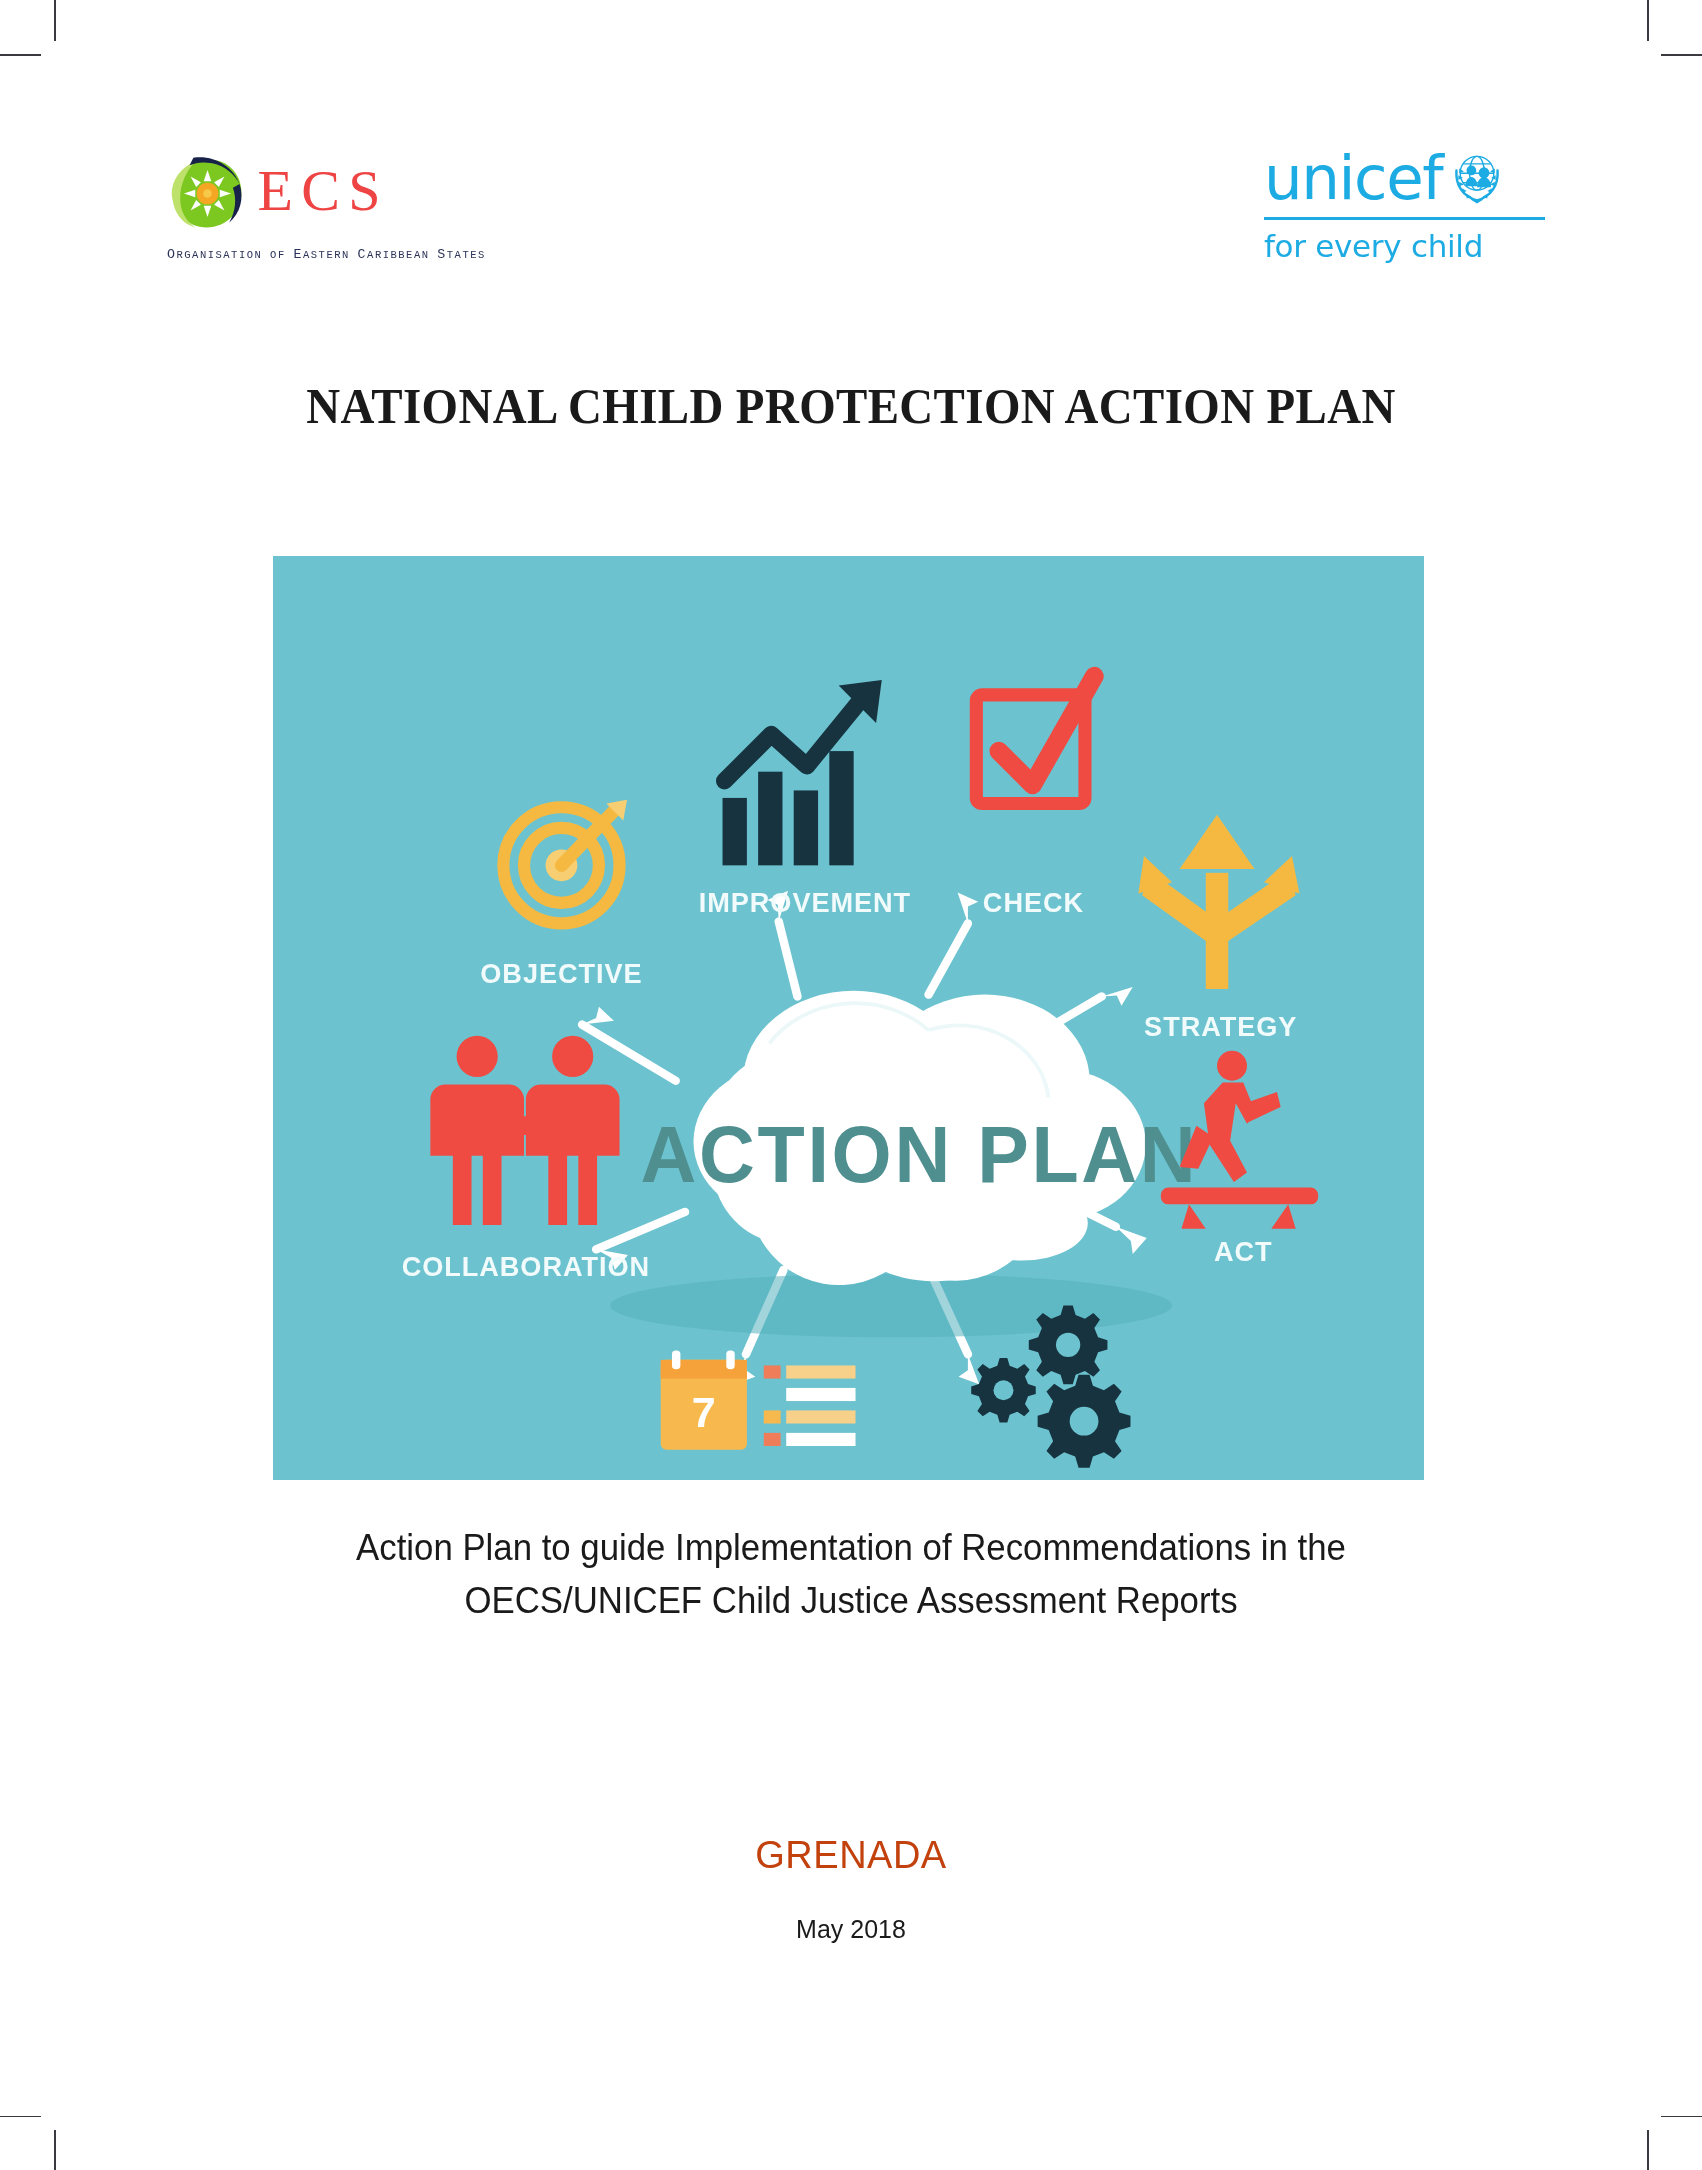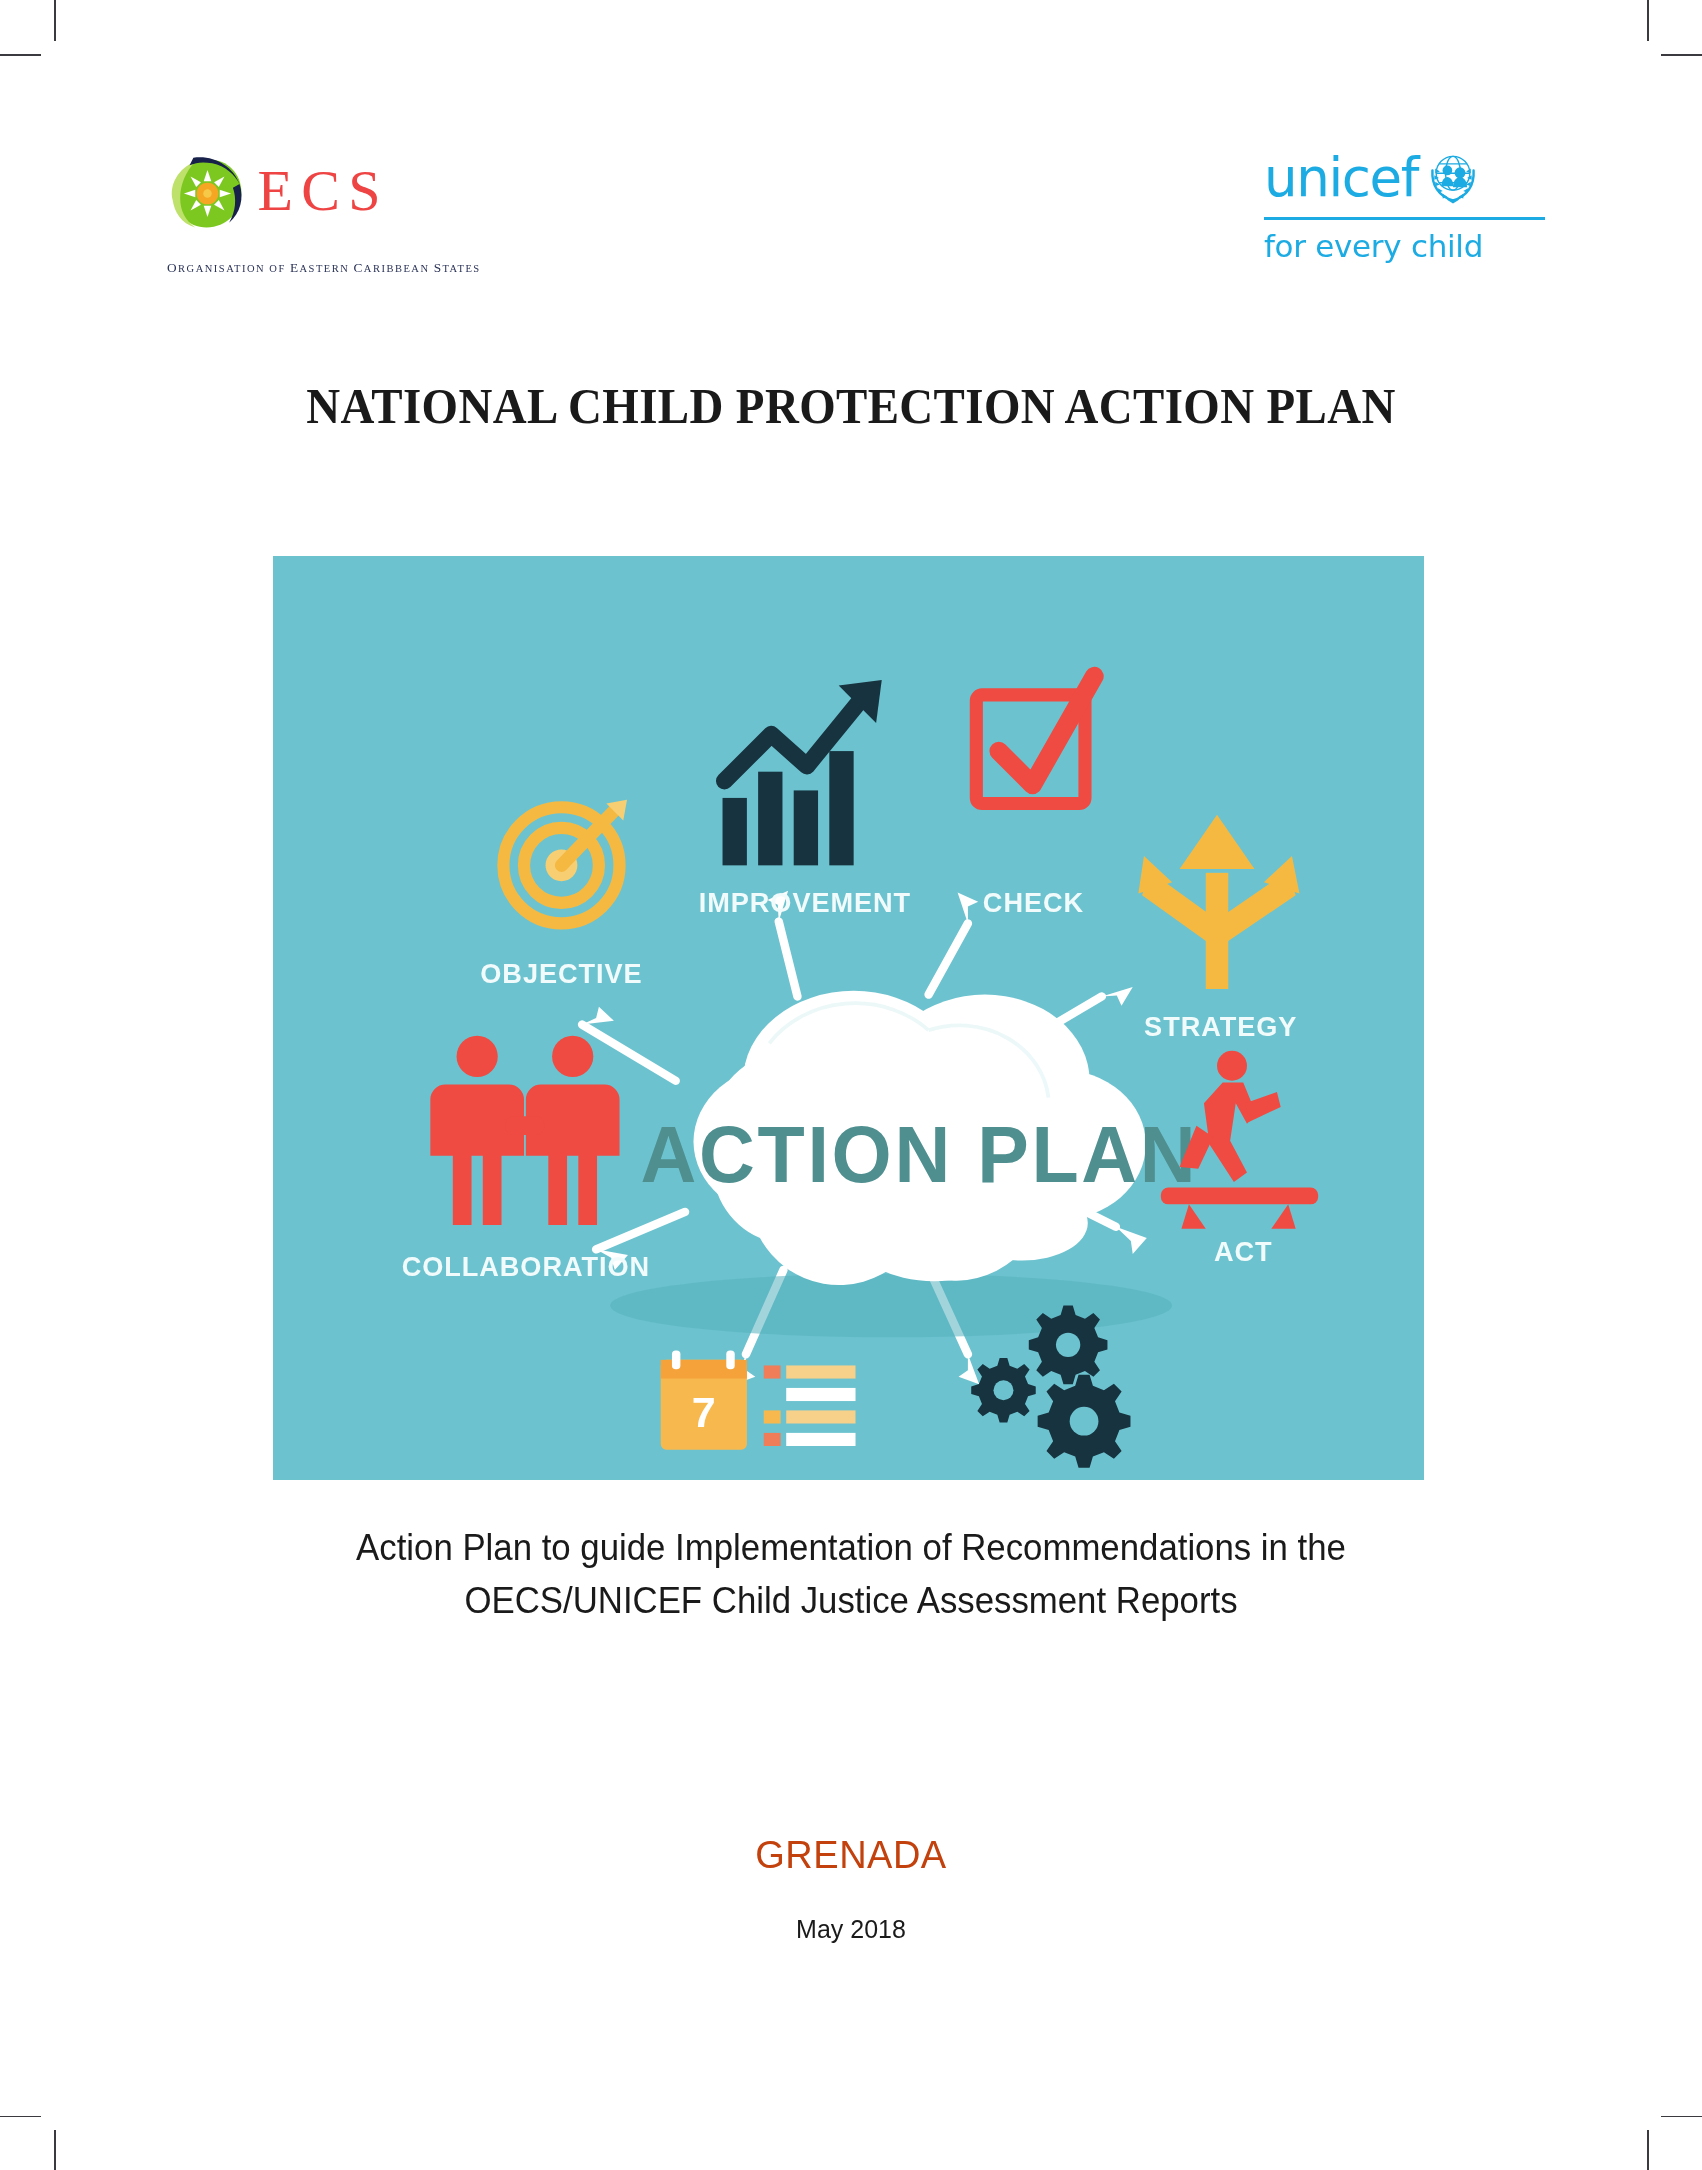--- a/index.html
+++ b/index.html
@@ -70,22 +70,22 @@
     font-family: "Liberation Serif", serif;
     font-size: 58px;
     font-weight: 400;
     letter-spacing: 8.4px;
     color: #ef4444;
     margin-left: 9.4px;
     line-height: 1;
     padding-bottom: 3.7px;
   }
   .oecs-tagline {
-    margin-top: 26px;
-    font-family: Liberation Serif, serif;
+    margin-top: 13px;
+    font-family: Liberation Mono, monospace;
     font-size: 10.5px;
     letter-spacing: 1.5px;
     color: #2b3358;
     white-space: nowrap;
     text-align: right;
   }
   .oecs-tagline .cap { font-size: 13.3px; }
 
   
   .unicef-logo {
@@ -96,21 +96,21 @@
     color: #1cabe2;
   }
   .unicef-top {
     display: flex;
     align-items: center;
     justify-content: flex-start;
     height: 62px;
   }
   .unicef-word {
     font-family: "DejaVu Sans", sans-serif;
-    font-size: 53px;
+    font-size: 61px;
     font-weight: 400;
     letter-spacing: -1.4px;
     line-height: 1;
     color: #1cabe2;
   }
   .unicef-emblem { width: 58px; height: 58px; margin-left: 5.6px; flex: 0 0 58px; }
   .unicef-emblem svg { display: block; width: 58px; height: 58px; }
   .unicef-rule {
     height: 2.3px;
     background: #1cabe2;

